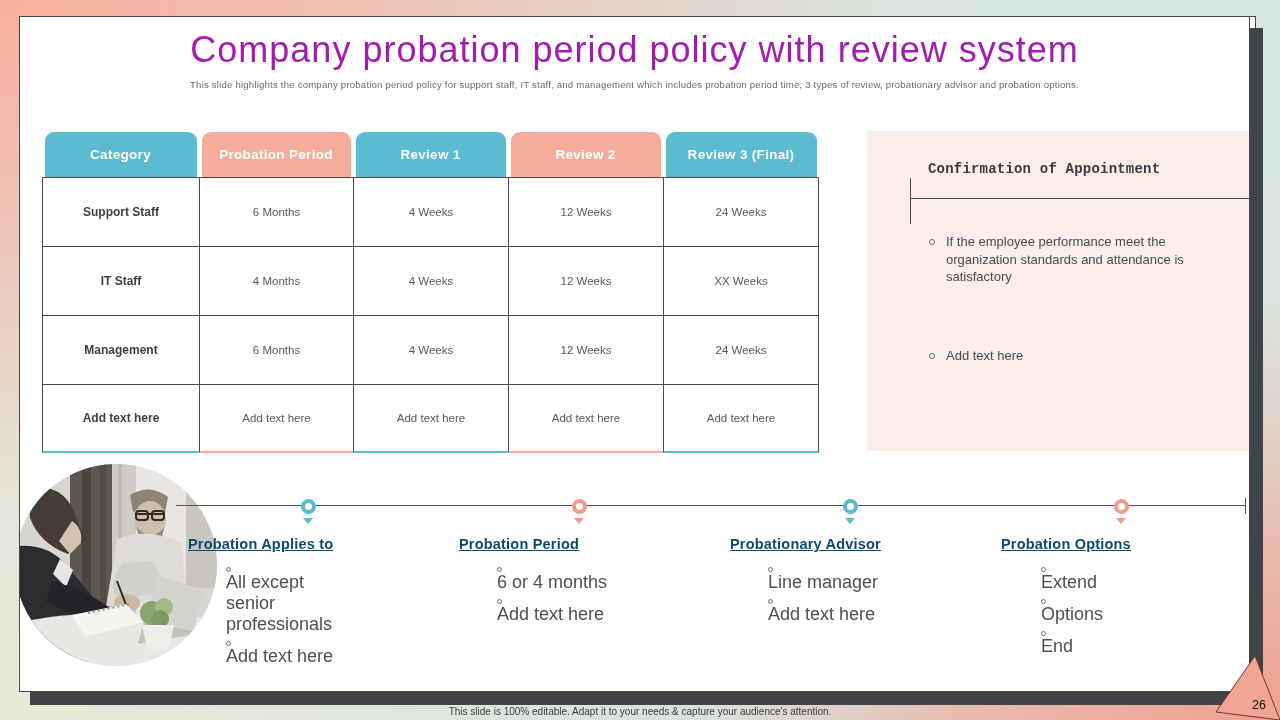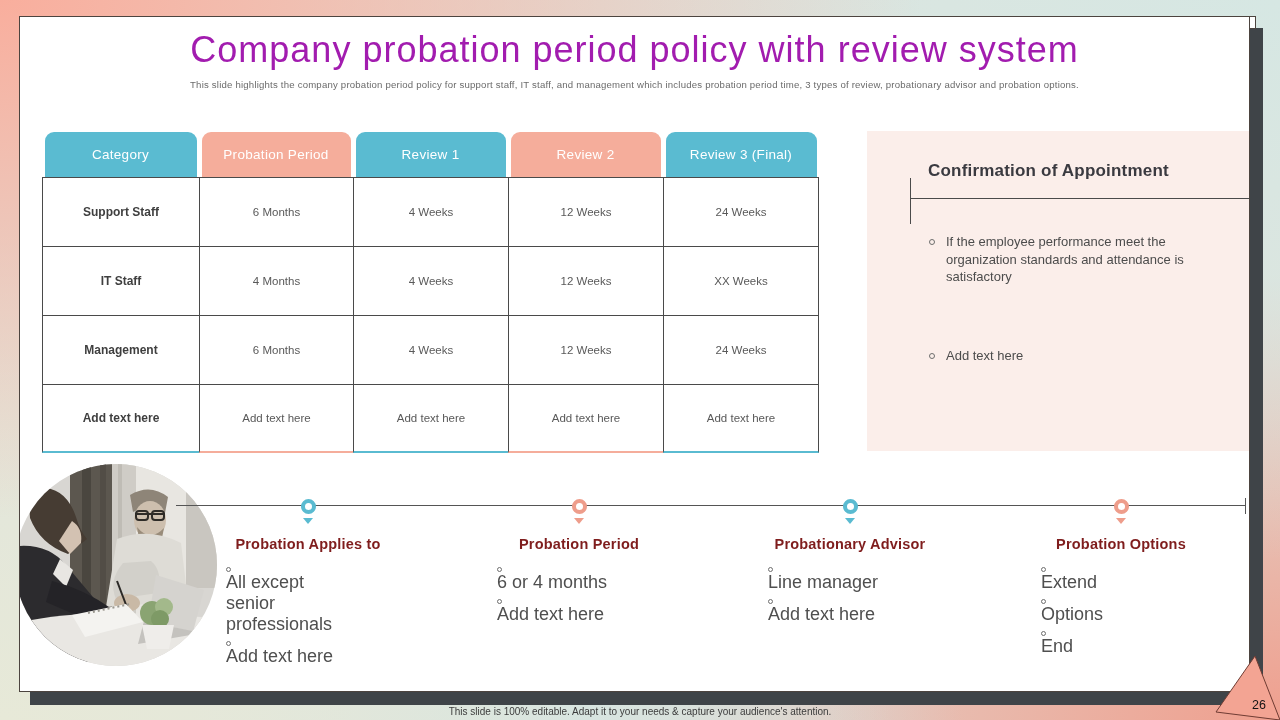--- a/index.html
+++ b/index.html
@@ -27,60 +27,60 @@
 
   .title { position:absolute; left:0; top:12px; width:100%; text-align:center;
     font-size:36px; font-weight:400; letter-spacing:1px; color:#a21caf; }
   .subtitle { position:absolute; left:0; top:62px; width:100%; text-align:center;
     font-size:9.6px; color:#6b6b6b; letter-spacing:0.2px; }
 
   
   .tbl { position:absolute; left:22px; top:115px; width:777px; }
   .tbl-head { display:grid; grid-template-columns:157px 154px 155px 155px 156px; height:45px; }
   .th-outer { padding:0 2.5px; }
-  .th { height:45px; border-radius:9px 9px 0 0; color:#ffffff; font-weight:normal;
+  .th { height:45px; border-radius:9px 9px 0 0; color:#ffffff; font-weight:bold;
     font-size:13.5px; display:flex; align-items:center; justify-content:center; letter-spacing:0.3px; }
   .th.teal   { background:var(--teal,#5abbd1); }
   .th.salmon { background:var(--salmon,#f5ad9b); }
   .tbl-body { display:grid; grid-template-columns:157px 154px 155px 155px 156px; }
   .td { height:69px; border-left:1px solid #4a4a4a; border-top:1px solid #4a4a4a;
     display:flex; align-items:center; justify-content:center; text-align:left;
     font-size:11.5px; color:#595959; padding:2px 6px; }
   .td.lastcol { border-right:1px solid #4a4a4a; }
   .td.rowlabel { font-weight:bold; color:#3f3f3f; font-size:12px; }
   .td.botA { border-bottom:2px solid var(--teal,#5abbd1); }
   .td.botB { border-bottom:2px solid var(--salmon,#f5ad9b); }
 
   
   .panel { position:absolute; left:847px; top:114px; width:384px; height:320px;
     background:var(--panel-pink,#fbeeea); }
   .panel .vline { position:absolute; left:43px; top:47px; width:0; height:46px; border-left:1px solid #4a4a4a; }
   .panel .hline { position:absolute; left:43px; top:67px; width:341px; height:0; border-top:1px solid #4a4a4a; }
   .panel .hline-tick { position:absolute; left:382px; top:60px; width:0; height:15px; border-left:1px solid #4a4a4a; }
-  .panel-title { position:absolute; left:61px; top:30px; font-size:17px; font-weight:bold; color:#3a3a40; letter-spacing:0.2px; }
+  .panel-title { position:absolute; left:61px; top:30px; font-size:14px; font-weight:bold; color:#3a3a40; letter-spacing:0.2px;font-family:Liberation Mono, monospace; }
   .panel-bullets { position:absolute; left:62px; top:102px; width:292px; }
   .b-item { display:flex; font-size:13px; color:#4c4c4c; line-height:17.5px; }
   .b-item + .b-item { margin-top:61px; }
   .ring { flex:0 0 auto; width:6px; height:6px; border:1px solid #6e6e6e; border-radius:50%; margin:6px 11px 0 0; }
 
   
   .photo { position:absolute; left:-6px; top:446px; width:204px; height:204px; }
 
   
   .tl-line { position:absolute; left:156px; top:488px; width:1070px; height:0; border-top:1.5px solid #555555; }
   .tl-tick { position:absolute; left:1225px; top:481px; width:0; height:16px; border-left:1.5px solid #555555; }
   .mk-circle { position:absolute; top:481.5px; width:15px; height:15px; border-radius:50%;
     background:#ffffff; border:4px solid var(--teal,#5abbd1); }
   .mk-circle.salmon { border-color:var(--salmon-deep,#ee9d8b); }
   .mk-arrow { position:absolute; top:501px; width:0; height:0;
     border-left:5px solid transparent; border-right:5px solid transparent;
     border-top:6.5px solid var(--teal,#5abbd1); }
   .mk-arrow.salmon { border-top-color:var(--salmon-deep,#ee9d8b); }
-  .tl-heading { position:absolute; top:519px; width:240px; text-align:center;
-    font-size:14.5px; font-weight:bold; color:#7f1d1d; letter-spacing:0.2px; }
+  .tl-heading { position:absolute; top:519px; width:240px; 
+    font-size:14.5px; font-weight:bold; color:#0c4a6e; letter-spacing:0.2px;text-decoration:underline; }
   .tl-list { position:absolute; top:545px; }
   .tl-list .b-item { font-size:18px; line-height:21px; color:#4f4f4f;flex-direction:column; }
   .tl-list .b-item + .b-item { margin-top:1px; }
   .tl-list .ring { width:5px; height:5px; margin:5px 9px 0 0; }
 
   
   .footer { position:absolute; left:0; top:706px; width:100%; text-align:center;
     font-size:10px; color:#3c3c3c; z-index:3; }
   .corner-tri { position:absolute; left:1198px; top:642px; width:82px; height:78px; z-index:4; }
   .page-num { position:absolute; left:1242px; top:698px; width:34px; text-align:center;

